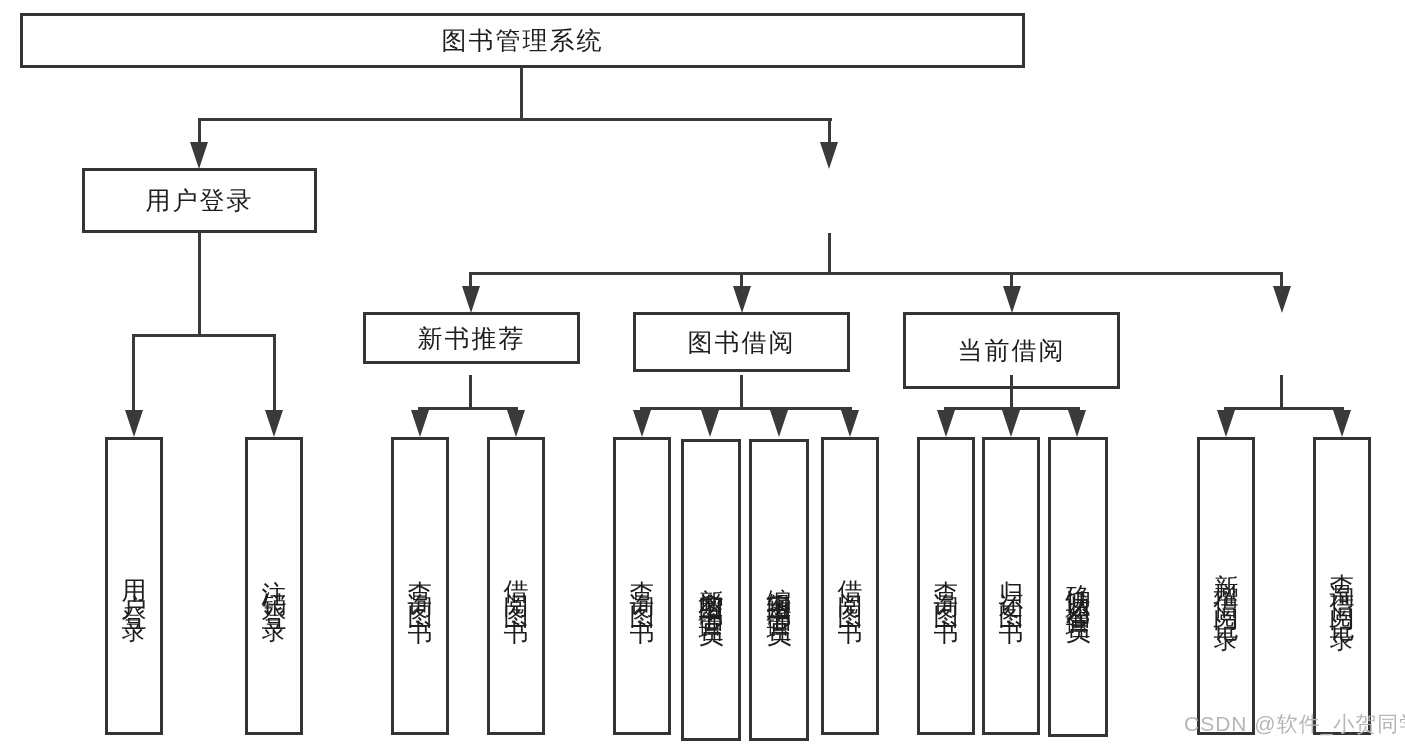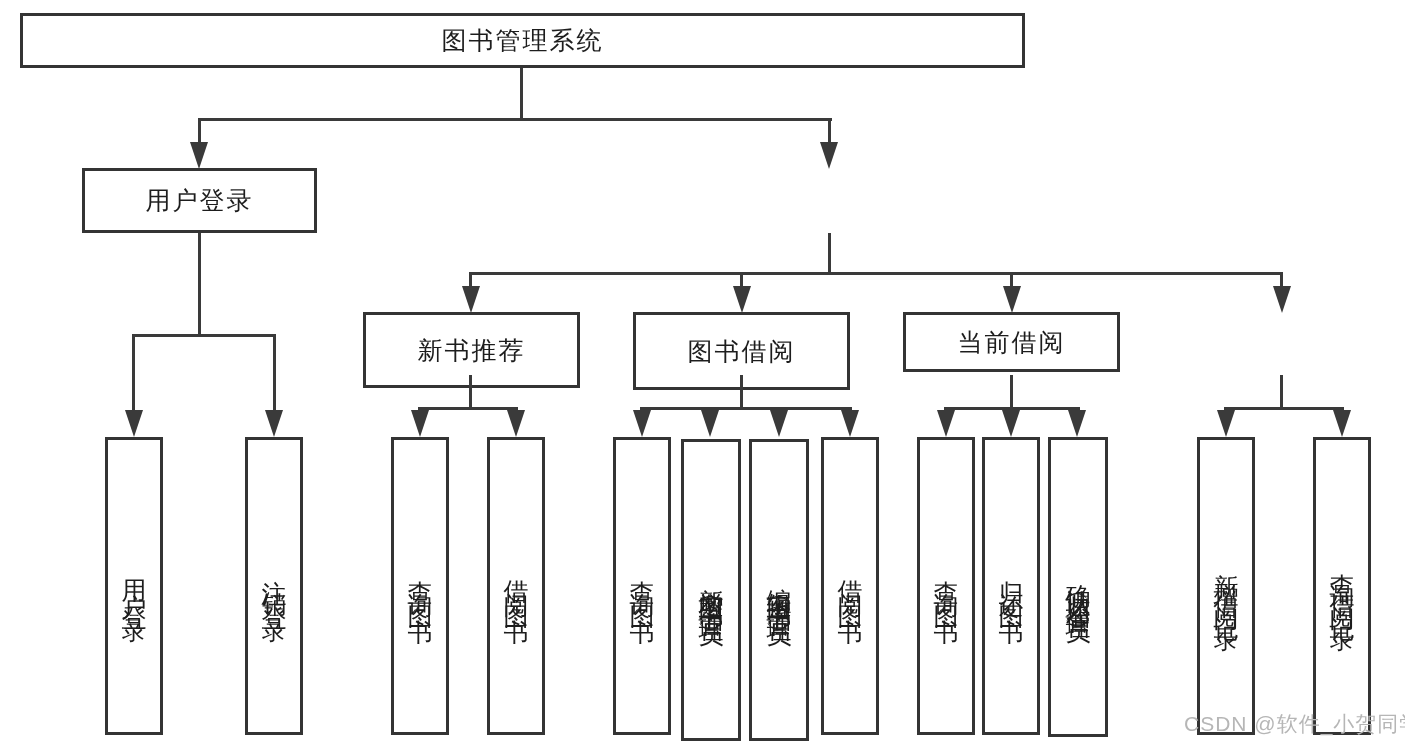--- a/index.html
+++ b/index.html
@@ -85,27 +85,27 @@
   <div class="ln" style="left:469px;top:272px;width:814px;height:3px;"></div>
   <div class="ln" style="left:469px;top:272px;width:3px;height:16px;"></div>
   <div class="ln" style="left:740px;top:272px;width:3px;height:16px;"></div>
   <div class="ln" style="left:1010px;top:272px;width:3px;height:16px;"></div>
   <div class="ln" style="left:1280px;top:272px;width:3px;height:16px;"></div>
   <div class="ar" style="left:462px;top:286px;"></div>
   <div class="ar" style="left:733px;top:286px;"></div>
   <div class="ar" style="left:1003px;top:286px;"></div>
   <div class="ar" style="left:1273px;top:286px;"></div>
 
-  <div class="box" style="left:363px;top:312px;width:217px;height:76px;">
+  <div class="box" style="left:363px;top:312px;width:217px;height:52px;">
     <span class="hlabel">新书推荐</span>
   </div>
-  <div class="box" style="left:633px;top:312px;width:217px;height:78px;">
+  <div class="box" style="left:633px;top:312px;width:217px;height:60px;">
     <span class="hlabel">图书借阅</span>
   </div>
-  <div class="box" style="left:903px;top:312px;width:217px;height:60px;">
+  <div class="box" style="left:903px;top:312px;width:217px;height:77px;">
     <span class="hlabel">当前借阅</span>
   </div>
 
   <div class="ln" style="left:469px;top:375px;width:3px;height:34px;"></div>
   <div class="ln" style="left:418px;top:407px;width:100px;height:3px;"></div>
   <div class="ar" style="left:411px;top:410px;"></div>
   <div class="ar" style="left:507px;top:410px;"></div>
 
   <div class="ln" style="left:740px;top:375px;width:3px;height:34px;"></div>
   <div class="ln" style="left:640px;top:407px;width:212px;height:3px;"></div>

